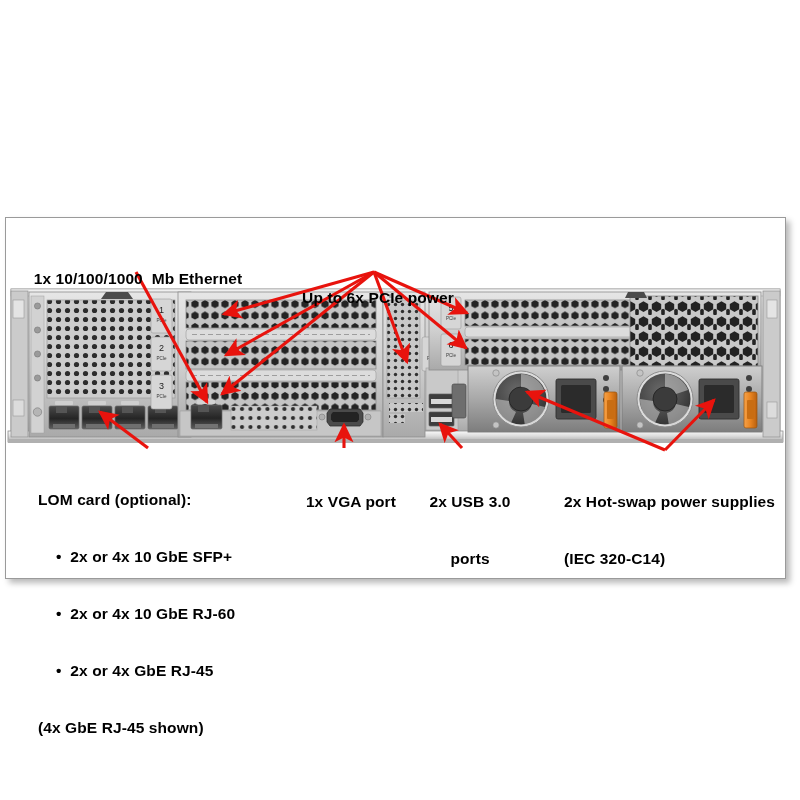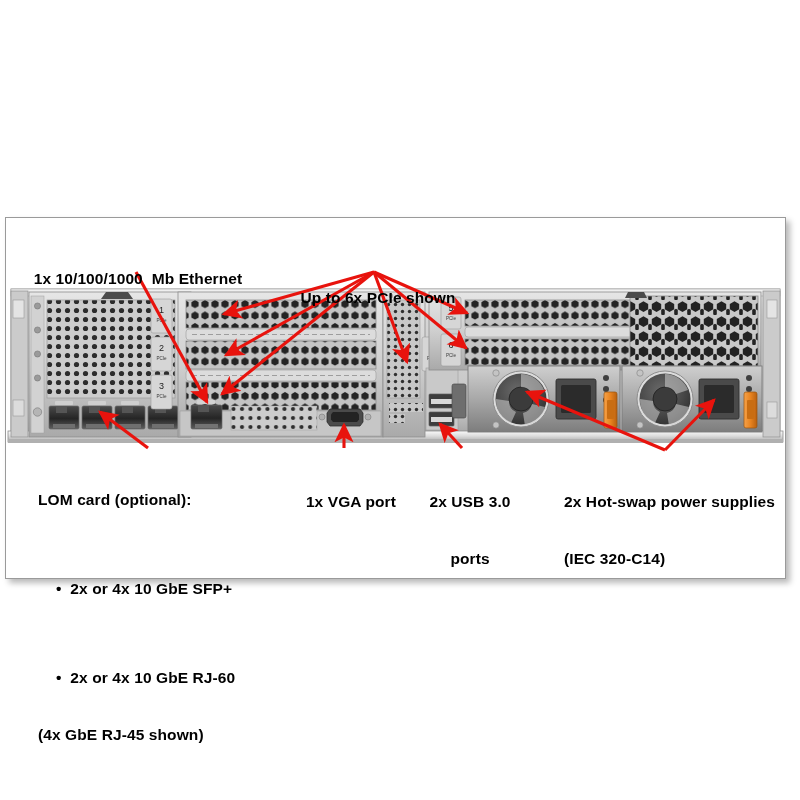--- a/index.html
+++ b/index.html
@@ -20,21 +20,21 @@
   
   .callout{
     position:absolute;color:#000;font-size:15.5px;line-height:19px;
     white-space:pre;letter-spacing:.1px;font-weight:bold;
   }
   .callout.ctr{text-align:center;}
 
   #c-eth{left:18px;top:231px;text-align:center;width:240px;}
   #c-pcie{left:293px;top:250px;width:170px;text-align:center;}
   #c-lom{left:38px;top:452px;}
-  #c-lom .li{padding-left:18px;margin-top:32px;}
+  #c-lom .li{padding-left:18px;}
   #c-vga{left:288px;top:454px;width:108px;text-align:right;}
   #c-usb{left:422px;top:454px;width:96px;text-align:center;}
   #c-psu{left:564px;top:454px;width:250px;text-align:left;}
 
   
   #arrows,#server{position:absolute;left:0;top:0;width:800px;height:800px;
     pointer-events:none;}
 </style>
 </head>
 <body>
@@ -342,27 +342,28 @@
     <line x1="665" y1="450" x2="527" y2="392"></line>
     <line x1="665" y1="450" x2="714" y2="400"></line>
   </g>
 </svg>
 
 <div class="callout ctr" id="c-eth">
   <div>1x 10/100/1000  Mb Ethernet</div>
 </div>
 
 <div class="callout ctr" id="c-pcie">
-  <div>Up to 6x PCIe shown</div>
+  <div>Up to 6x PCIe power</div>
 </div>
 
 <div class="callout" id="c-lom">
   <div>LOM card (optional):</div>
   <div class="li"><span>•</span>&nbsp;&nbsp;<span>2x or 4x 10 GbE SFP+</span></div>
   <div class="li"><span>•</span>&nbsp;&nbsp;<span>2x or 4x 10 GbE RJ-60</span></div>
+  <div class="li"><span>•</span>&nbsp;&nbsp;<span>2x or 4x GbE RJ-45</span></div>
   <div>(4x GbE RJ-45 shown)</div>
 </div>
 
 <div class="callout ctr" id="c-vga">
   <div>1x VGA port</div>
 </div>
 
 <div class="callout ctr" id="c-usb">
   <div>2x USB 3.0</div>
   <div>ports</div>

